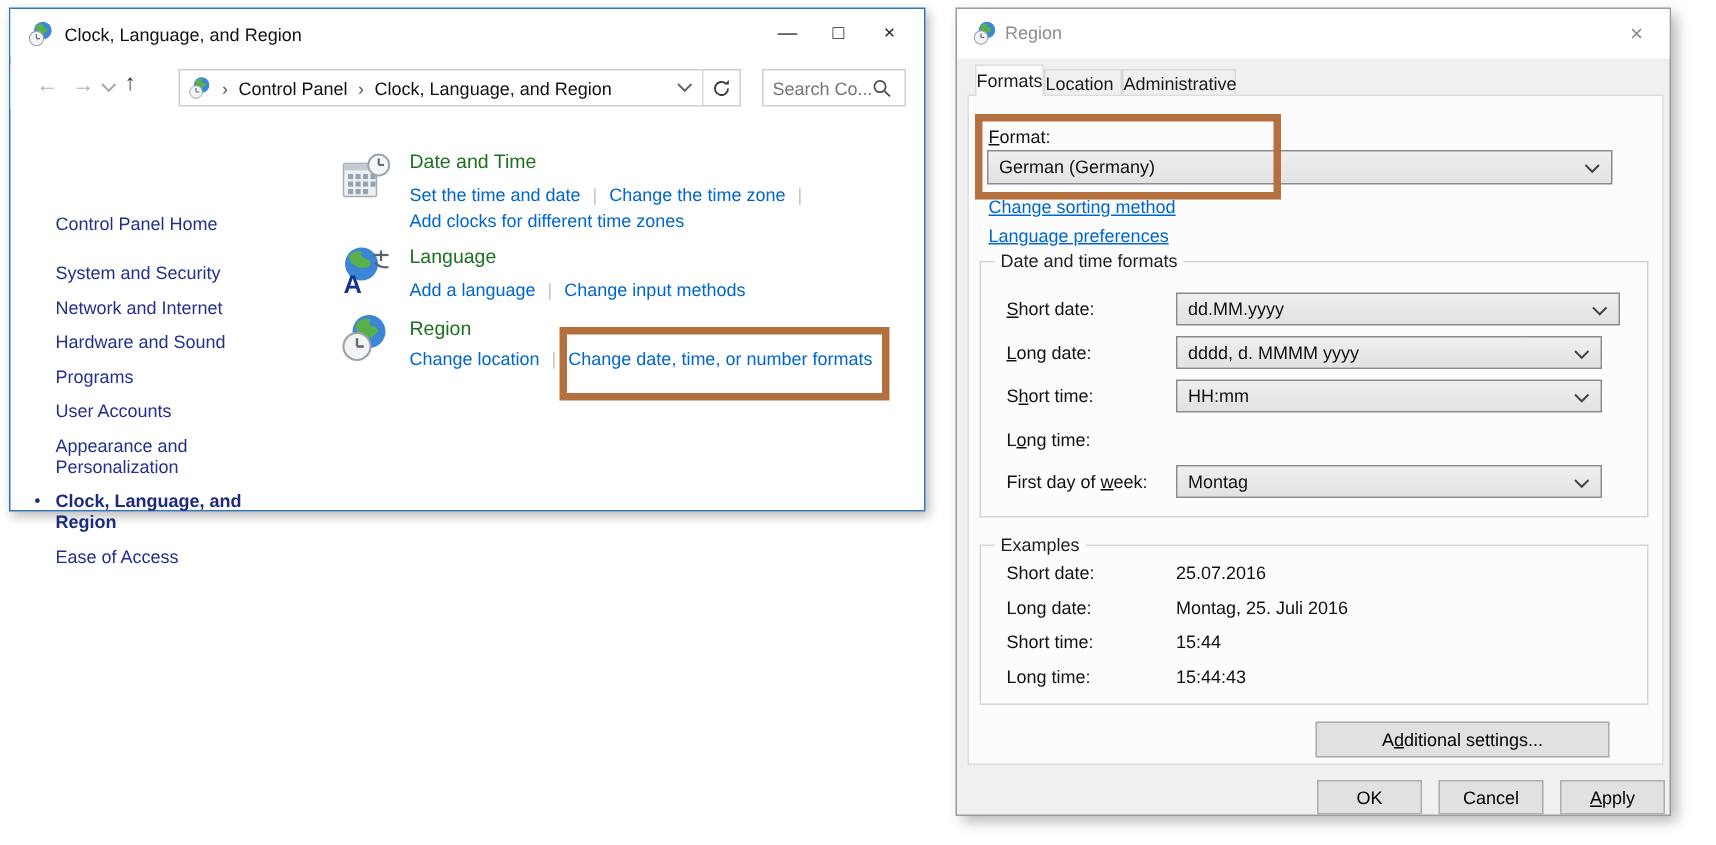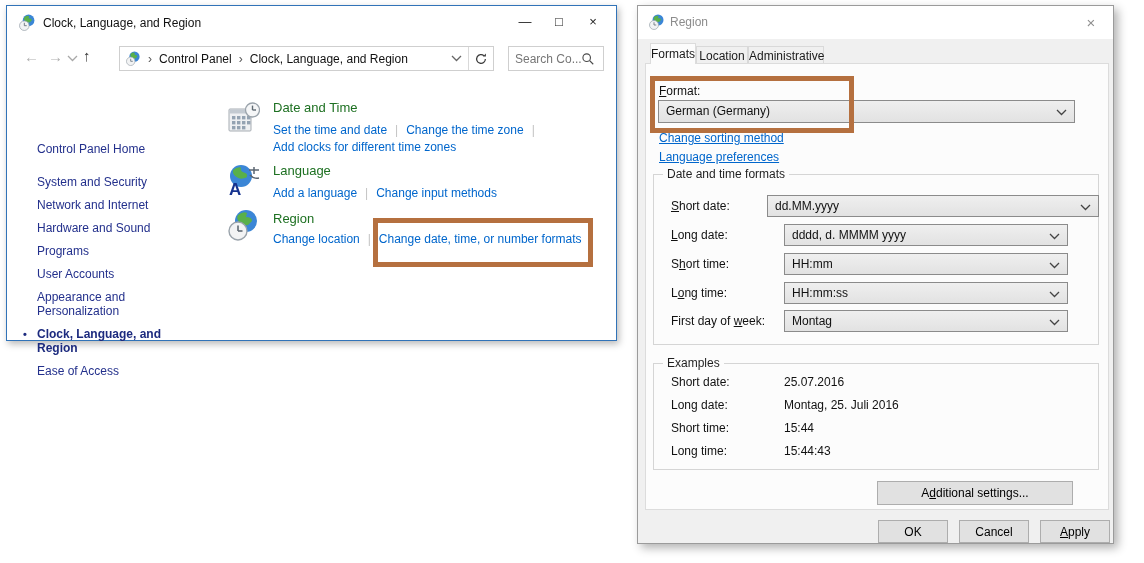--- a/index.html
+++ b/index.html
@@ -43,21 +43,21 @@
 
   .hlbox { border:5px solid #b5703f; background:transparent; z-index:30; }
 
   
   .dlg { left:637px; top:5px; width:477px; height:539px; background:#f0f0f0;
          border:1px solid #9b9b9b; box-shadow:4px 4px 9px rgba(0,0,0,.30); }
   .dlgtitlebar { left:0; top:0; width:100%; height:33px; background:#fff; }
   .dlgtitle { left:32px; top:9px; color:#8c8c8c; font-size:12px; }
   .dlgclose { right:8px; top:4px; width:28px; height:24px; display:flex; align-items:center;
               justify-content:center; color:#8f8f8f; font-size:15px; }
-  .tab { border:1px solid #d9d9d9; border-bottom:none; background:#f0f0f0; text-align:center;
+  .tab { border:1px solid #d9d9d9; border-bottom:none; background:#f0f0f0; 
          font-size:12px; padding-top:2px; }
   .tab.active { background:#fcfcfc; border-color:#dcdcdc; z-index:3; padding-top:3px; }
   .tabpage { left:7px; top:57px; width:464px; height:447px; background:#fcfcfc; border:1px solid #dcdcdc; }
 
   .combo { background:linear-gradient(#efefef,#e2e2e2); border:1px solid #8b8b8b; height:22px; }
   .combotext { position:absolute; left:7px; top:0; line-height:20px; color:#111; }
   .combochev { position:absolute; right:7px; top:8px; }
   .dlglink { color:#0066cc; text-decoration:underline; cursor:pointer; }
   .ukey { text-decoration:underline; }
   .grp { border:1px solid #d5d5d5; background:transparent; }
@@ -245,21 +245,21 @@
 
       <span class="abs dlglink" style="left:13px;top:67px;z-index:5">Change sorting method</span>
       <span class="abs dlglink" style="left:13px;top:86px">Language preferences</span>
 
       <div class="abs grp" style="left:7px;top:110px;width:446px;height:171px">
         <span class="grplabel">Date and time formats</span>
 
         <span class="abs flabel" style="left:17px;top:24px">
           <span></span><span class="ukey">S</span><span>hort date:</span>
         </span>
-        <div class="abs combo" style="left:113px;top:20px;width:332px">
+        <div class="abs combo" style="left:130px;top:20px;width:296px">
           <span class="combotext">dd.MM.yyyy</span>
           <svg class="combochev" width="11" height="7" viewBox="0 0 11 7">
               <use href="#chev-down"></use>
             </svg>
         </div>
 
         <span class="abs flabel" style="left:17px;top:53px">
           <span></span><span class="ukey">L</span><span>ong date:</span>
         </span>
         <div class="abs combo" style="left:130px;top:49px;width:284px">
@@ -275,26 +275,20 @@
         <div class="abs combo" style="left:130px;top:78px;width:284px">
           <span class="combotext">HH:mm</span>
           <svg class="combochev" width="11" height="7" viewBox="0 0 11 7">
               <use href="#chev-down"></use>
             </svg>
         </div>
 
         <span class="abs flabel" style="left:17px;top:111px">
           <span>L</span><span class="ukey">o</span><span>ng time:</span>
         </span>
-        <div class="abs combo" style="left:130px;top:107px;width:284px">
-          <span class="combotext">HH:mm:ss</span>
-          <svg class="combochev" width="11" height="7" viewBox="0 0 11 7">
-              <use href="#chev-down"></use>
-            </svg>
-        </div>
 
         <span class="abs flabel" style="left:17px;top:139px">
           <span>First day of </span><span class="ukey">w</span><span>eek:</span>
         </span>
         <div class="abs combo" style="left:130px;top:135px;width:284px">
           <span class="combotext">Montag</span>
           <svg class="combochev" width="11" height="7" viewBox="0 0 11 7">
               <use href="#chev-down"></use>
             </svg>
         </div>

